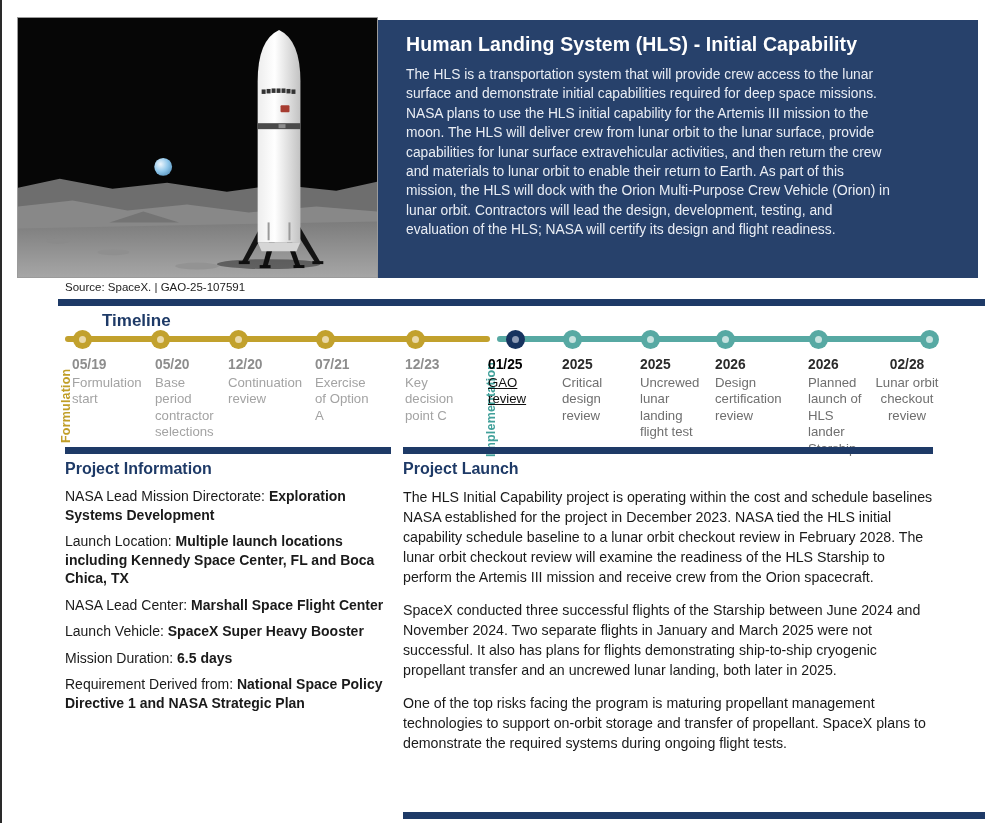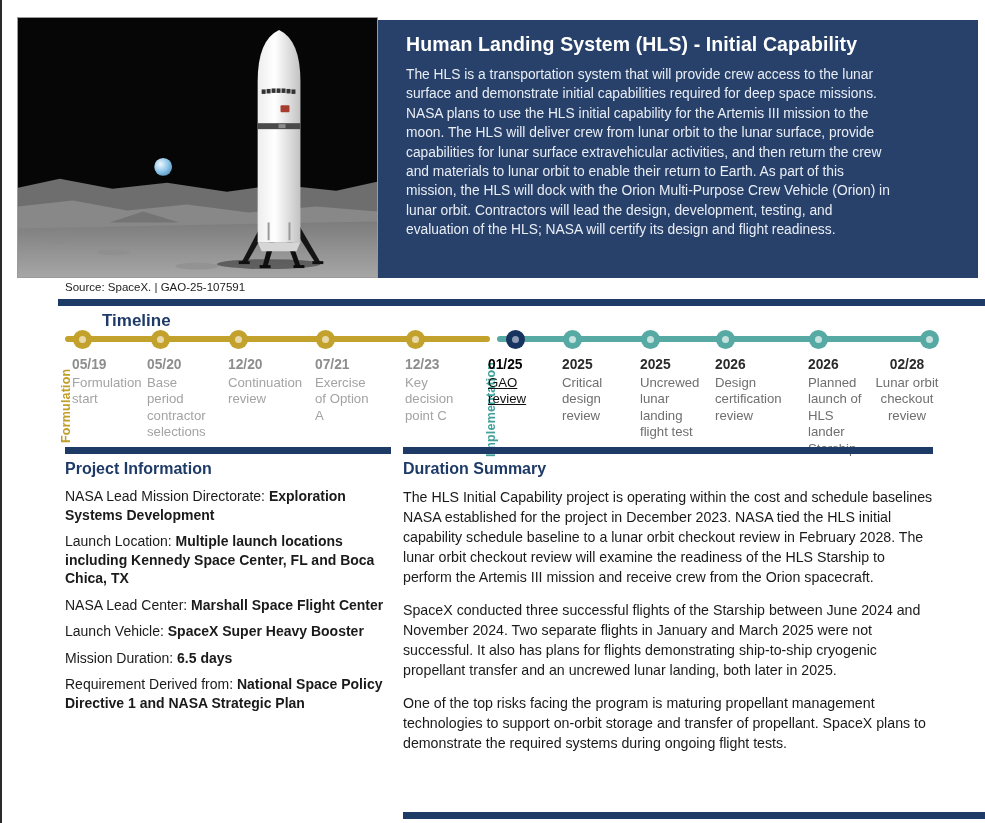--- a/index.html
+++ b/index.html
@@ -142,21 +142,21 @@
         <div class="tnode formulation" style="left: 7.5px;">
           <div class="tnode-inner"></div>
         </div>
         <div class="tlabel formulation" style="width: 84px; left: 7px;">
           <div class="tdate">05/19</div>
           <div class="tdesc">Formulation start</div>
         </div>
         <div class="tnode formulation" style="left: 85.5px;">
           <div class="tnode-inner"></div>
         </div>
-        <div class="tlabel formulation" style="width: 70px; left: 82px;">
+        <div class="tlabel formulation" style="width: 70px; left: 90px;">
           <div class="tdate">05/20</div>
           <div class="tdesc">Base period contractor selections</div>
         </div>
         <div class="tnode formulation" style="left: 163.5px;">
           <div class="tnode-inner"></div>
         </div>
         <div class="tlabel formulation" style="width: 90px; left: 163px;">
           <div class="tdate">12/20</div>
           <div class="tdesc">Continuation review</div>
         </div>
@@ -215,21 +215,21 @@
         <div class="tlabel implementation right" style="width: 64px; left: 810px; text-align: center;">
           <div class="tdate">02/28</div>
           <div class="tdesc">Lunar orbit checkout review</div>
         </div>
       </div>
   </div>
 
   <div class="bar-left"></div>
   <div class="bar-right"></div>
   <div class="col-heading info-heading">Project Information</div>
-  <div class="col-heading summary-heading">Duration Summary</div>
+  <div class="col-heading summary-heading">Project Launch</div>
 
   <div class="info-list" id="info-list">
       <p class="info-item"><span>NASA Lead Mission Directorate: </span><span class="info-value">Exploration Systems Development</span></p>
       <p class="info-item"><span>Launch Location: </span><span class="info-value">Multiple launch locations including Kennedy Space Center, FL and Boca Chica, TX</span></p>
       <p class="info-item"><span>NASA Lead Center: </span><span class="info-value">Marshall Space Flight Center</span></p>
       <p class="info-item"><span>Launch Vehicle: </span><span class="info-value">SpaceX Super Heavy Booster</span></p>
       <p class="info-item"><span>Mission Duration: </span><span class="info-value">6.5 days</span></p>
       <p class="info-item"><span>Requirement Derived from: </span><span class="info-value">National Space Policy Directive 1 and NASA Strategic Plan</span></p>
     </div>
   <div class="summary" id="summary">

